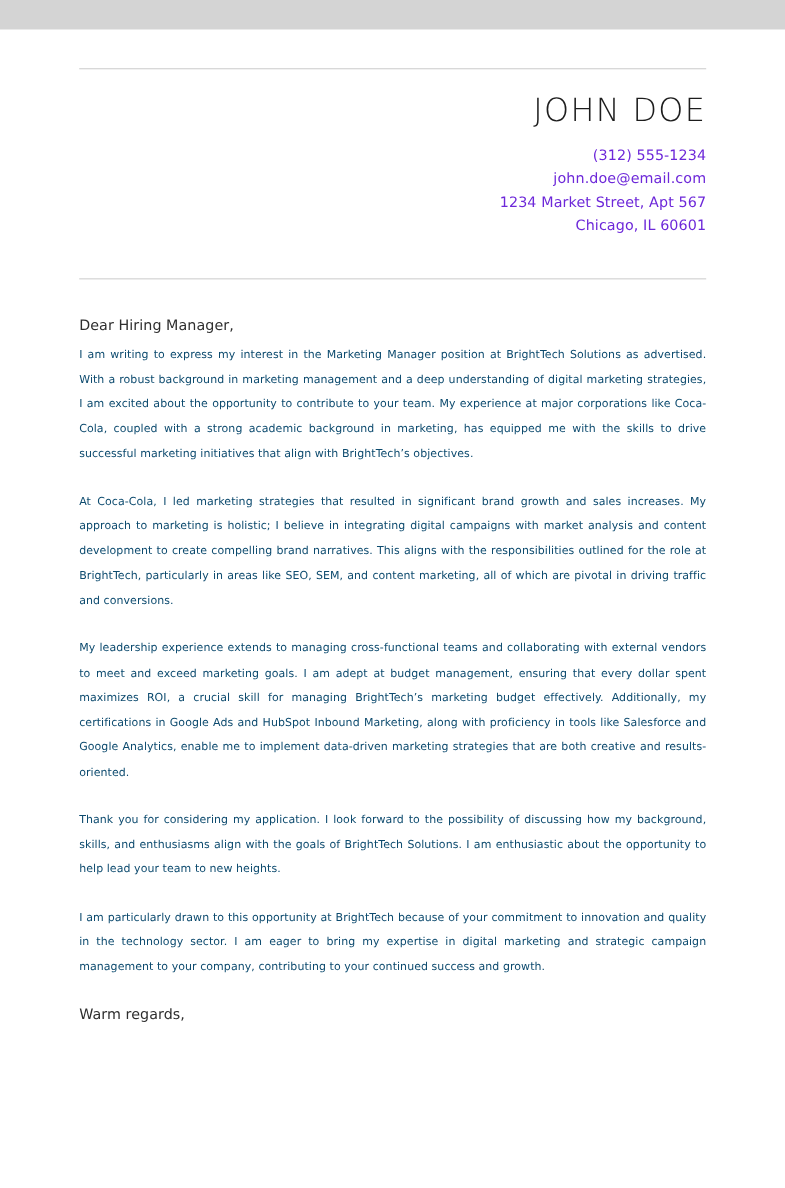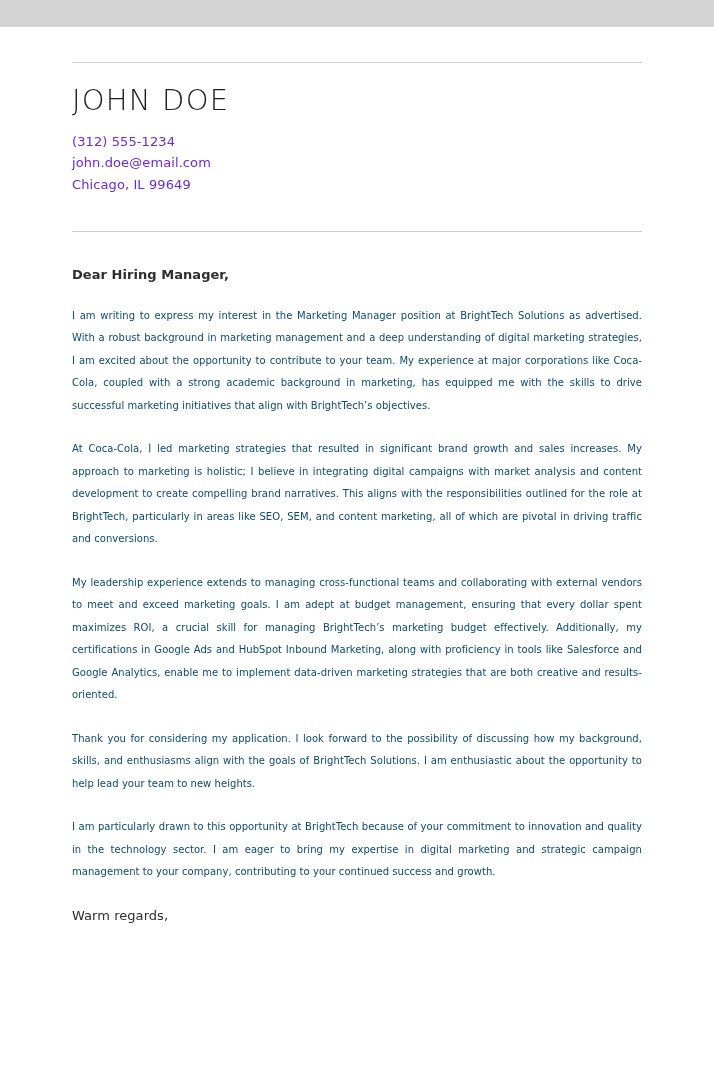--- a/index.html
+++ b/index.html
@@ -43,20 +43,21 @@
     border-top: 1px solid #cfcfcf;
     margin: 0;
     width: 570px;
   }
 
   .rule-top { margin-top: 35px; }
   .rule-mid { margin-top: 36px; }
 
   .header-block {
     padding-top: 22px;
+    text-align: right;
   }
 
   .name {
     font-family: "DejaVu Sans", "Liberation Sans", sans-serif;
     font-size: 29px;
     font-weight: 300;
     letter-spacing: 1.2px;
     color: #1d1d1d;
     line-height: 1.1;
     margin: 0 0 14px 0;
@@ -74,22 +75,21 @@
 
   .letter-body {
     padding-top: 32px;
   }
 
   .salutation {
     font-size: 13px;
     color: #2e2e2e;
     line-height: 22.5px;
     letter-spacing: 0.05px;
-    margin: 0 0 18px 0;
-    font-weight: bold;
+    margin: 0 0 4px 0;
   }
 
   .para {
     font-size: 10px;
     color: #0c4a6e;
     line-height: 22.5px;
     letter-spacing: 0.05px;
     text-align: justify;
     text-justify: inter-word;
     margin: 0 0 21px 0;
@@ -110,21 +110,22 @@
 
 <div class="page">
   <div class="content">
 
     <hr class="rule rule-top">
 
     <div class="header-block">
       <h1 class="name">JOHN DOE</h1>
       <div class="contact-line">(312) 555-1234</div>
       <div class="contact-line">john.doe@email.com</div>
-      <div class="contact-line">Chicago, IL 99649</div>
+      <div class="contact-line">1234 Market Street, Apt 567</div>
+      <div class="contact-line">Chicago, IL 60601</div>
     </div>
 
     <hr class="rule rule-mid">
 
     <div class="letter-body">
 
       <p class="salutation">Dear Hiring Manager,</p>
 
       <p class="para">I am writing to express my interest in the Marketing Manager position at BrightTech Solutions as advertised. With a robust background in marketing management and a deep understanding of digital marketing strategies, I am excited about the opportunity to contribute to your team. My experience at major corporations like Coca-Cola, coupled with a strong academic background in marketing, has equipped me with the skills to drive successful marketing initiatives that align with BrightTech’s objectives.</p>
       <p class="para">At Coca-Cola, I led marketing strategies that resulted in significant brand growth and sales increases. My approach to marketing is holistic; I believe in integrating digital campaigns with market analysis and content development to create compelling brand narratives. This aligns with the responsibilities outlined for the role at BrightTech, particularly in areas like SEO, SEM, and content marketing, all of which are pivotal in driving traffic and conversions.</p>

